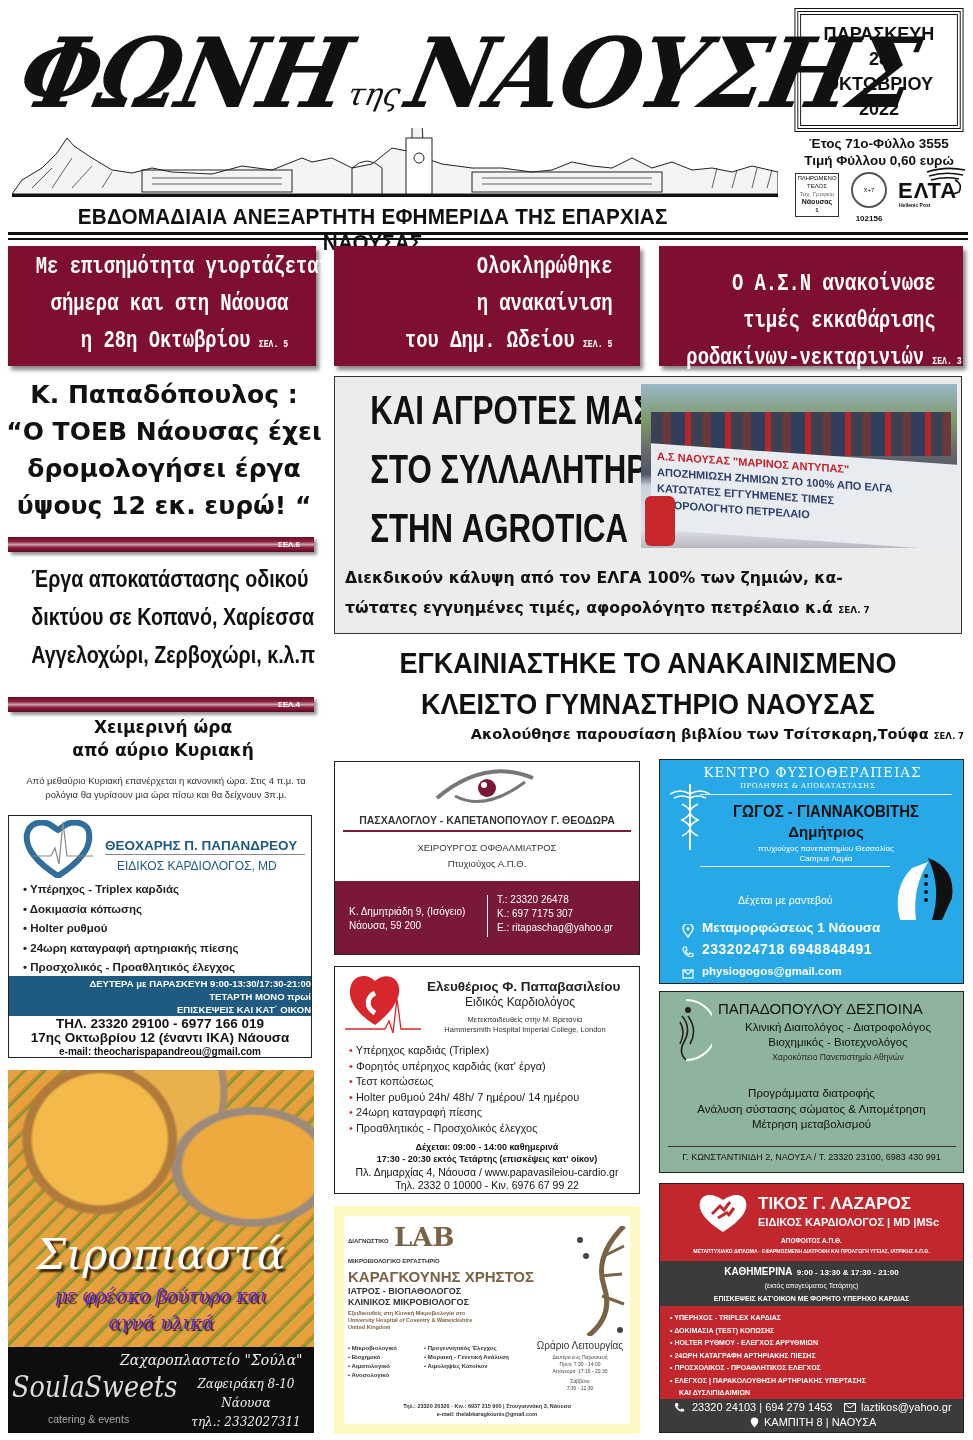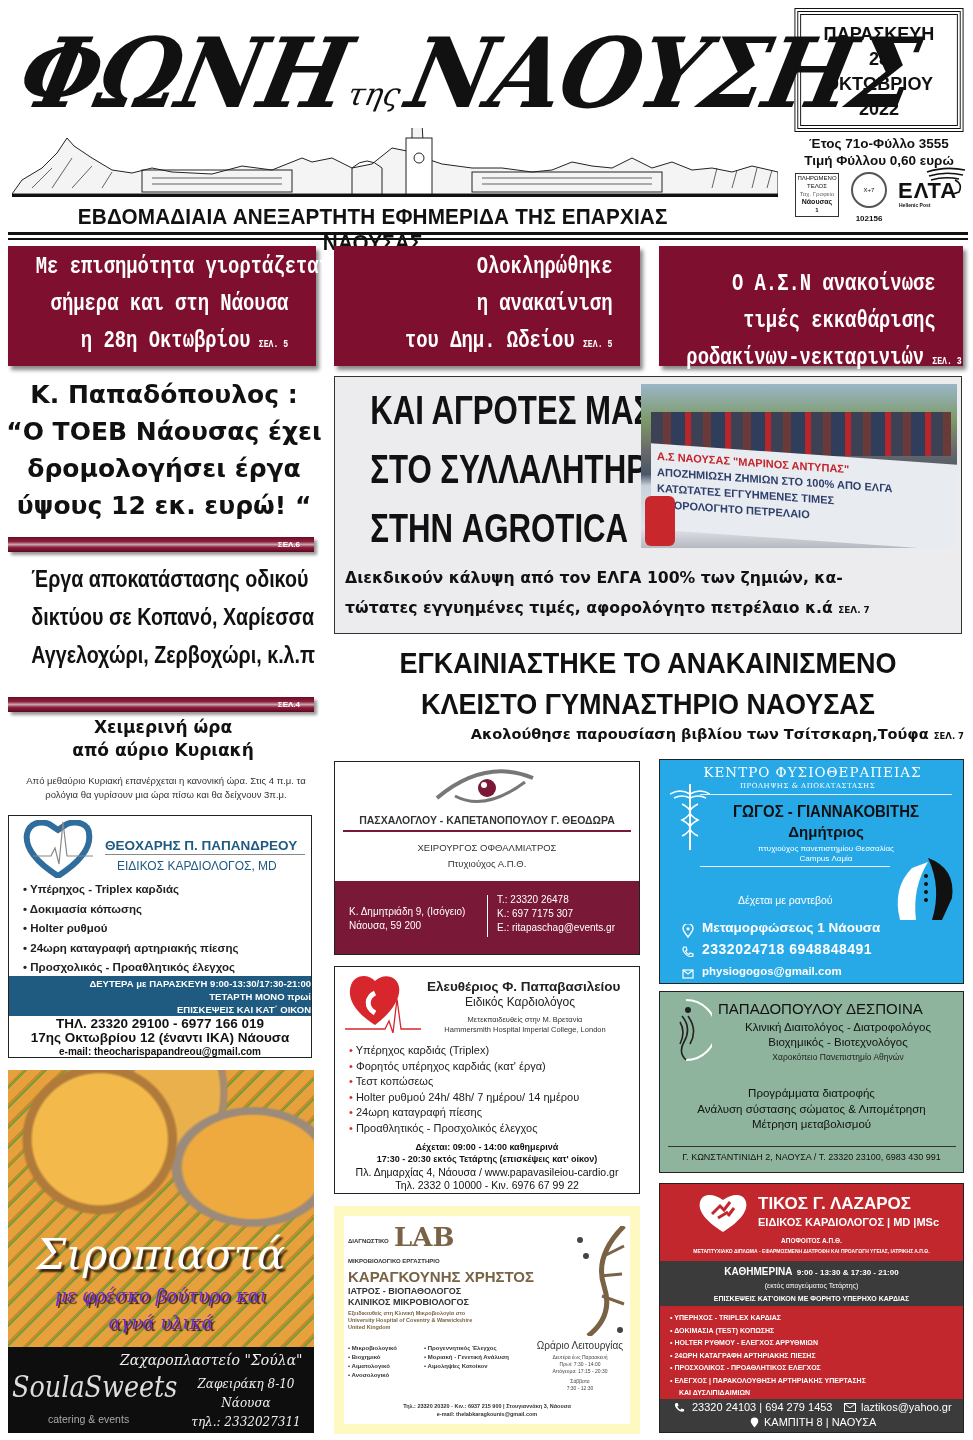--- a/index.html
+++ b/index.html
@@ -206,21 +206,21 @@
   <div class="abs" style="left:0;top:96px;width:304px;text-align:center;font-size:9.5px;color:#333">Πτυχιούχος Α.Π.Θ.</div>
   <div class="abs" style="left:0;top:119px;width:304px;height:74px;background:#7a1838;color:#fff;font-size:10px;line-height:14px">
     <div class="abs" style="left:14px;top:24px">
       <div>Κ. Δημητριάδη 9, (Ισόγειο)</div>
       <div>Νάουσα, 59 200</div>
     </div>
     <div class="abs" style="left:152px;top:14px;width:1px;height:42px;background:#fff"></div>
     <div class="abs" style="left:162px;top:12px">
       <div>Τ.: 23320 26478</div>
       <div>Κ.: 697 7175 307</div>
-      <div>E.: ritapaschag@events.gr</div>
+      <div>E.: ritapaschag@yahoo.gr</div>
     </div>
   </div>
 </div>
 
 <div class="abs ad" style="left:334px;top:966px;width:306px;height:228px;background:#fff">
   <svg class="abs" style="left:10px;top:6px;width:76px;height:60px" viewBox="0 0 76 60">
       <path d="M30 52 C8 38 2 24 6 12 C10 2 22 0 30 8 C38 0 52 2 54 14 C56 26 46 40 30 52 Z" fill="#d7262c"></path>
       <path d="M30 20 C22 24 20 34 30 40" fill="none" stroke="#fff" stroke-width="5"></path>
       <path d="M0 56 L40 56 L44 48 L48 60 L52 26 L56 56 L76 56" fill="none" stroke="#d7262c" stroke-width="1.3"></path>
     </svg>

